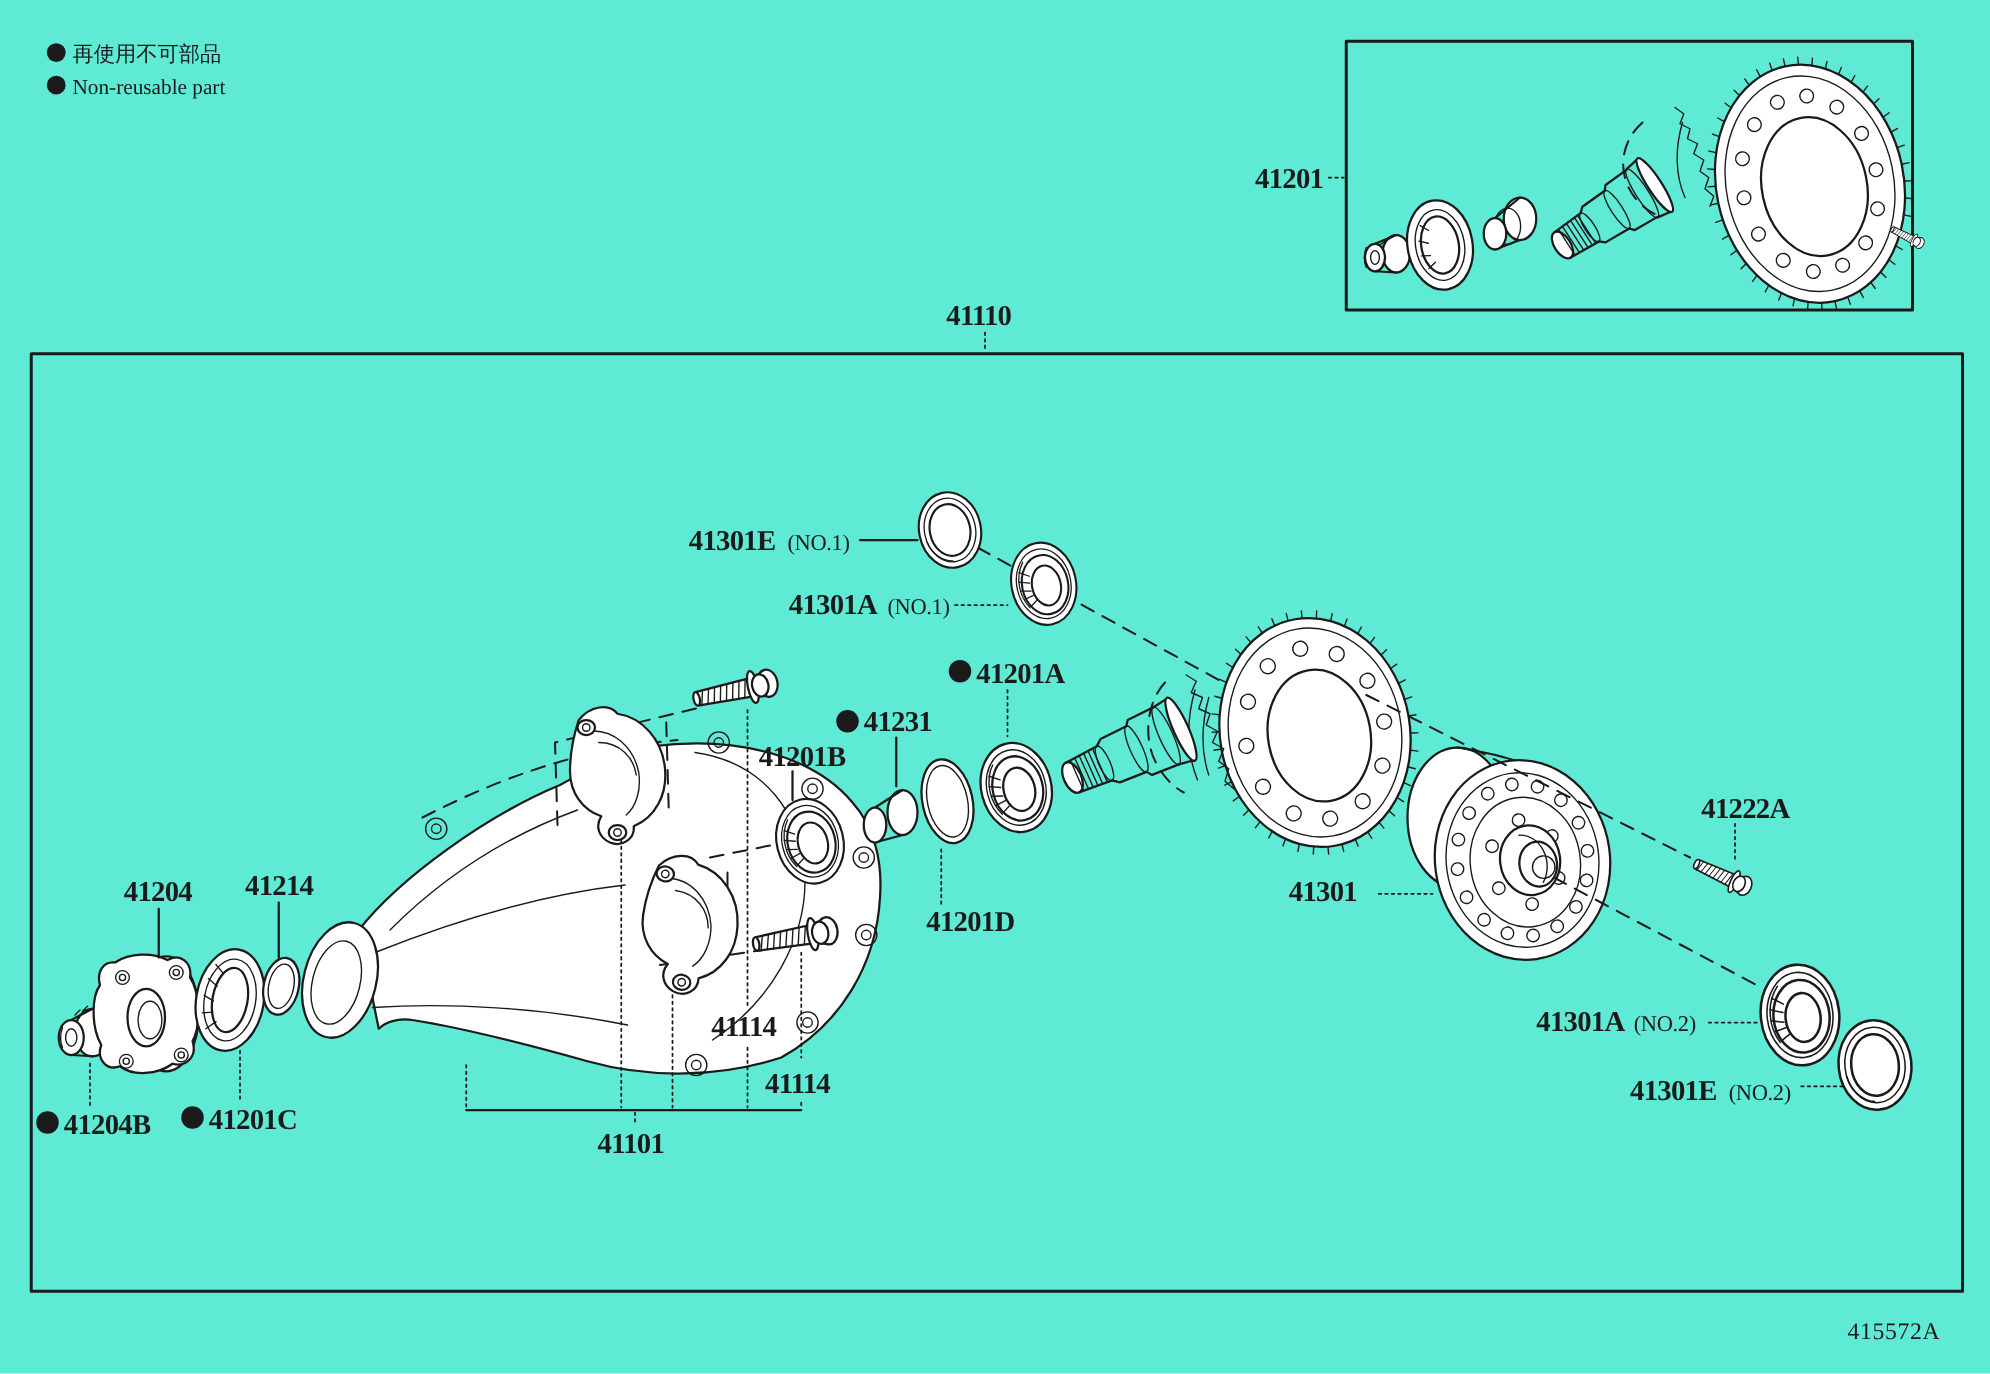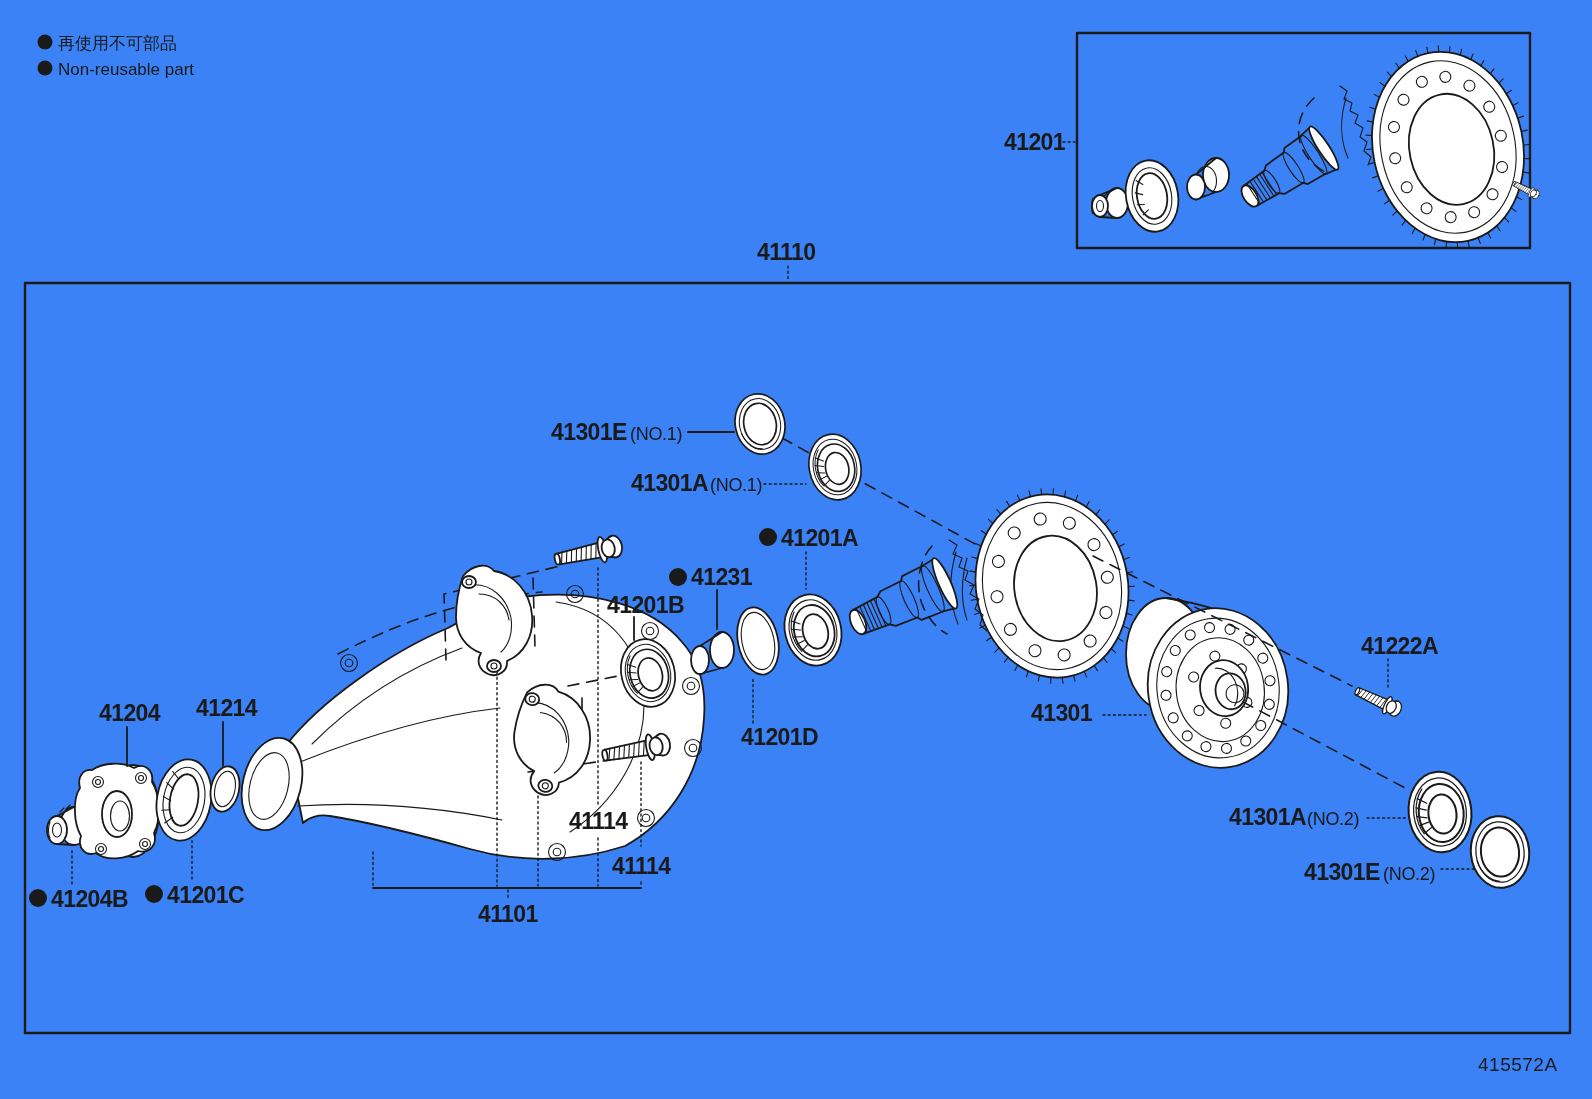--- a/index.html
+++ b/index.html
@@ -1,17 +1,17 @@
 <!DOCTYPE html>
 <html><head>
 <meta charset="utf-8">
 <style>
   html,body{margin:0;padding:0;background:#ffffff}
-  .stage{position:relative;width:1592px;height:1099px;background:#3b82f6;
-         font-family:Liberation Sans, sans-serif;overflow:hidden}
+  .stage{position:relative;width:1592px;height:1099px;background:#5eead4;
+         font-family:Liberation Serif, serif;overflow:hidden}
   svg{display:block}
   
   svg path, svg ellipse, svg circle, svg line, svg rect, svg polyline{
     stroke:#1a1a1a;fill:none;stroke-width:1.8;stroke-linecap:round;stroke-linejoin:round}
   svg .f{fill:#ffffff}
   svg .thin{stroke-width:1.1}
   svg .dash{stroke-dasharray:11 8;stroke-width:1.6}
   svg .dots{stroke-dasharray:2 3.2;stroke-width:1.4}
   svg .heavy{stroke-width:2.4}
   svg .dotfill{fill:#1a1a1a;stroke:none}

